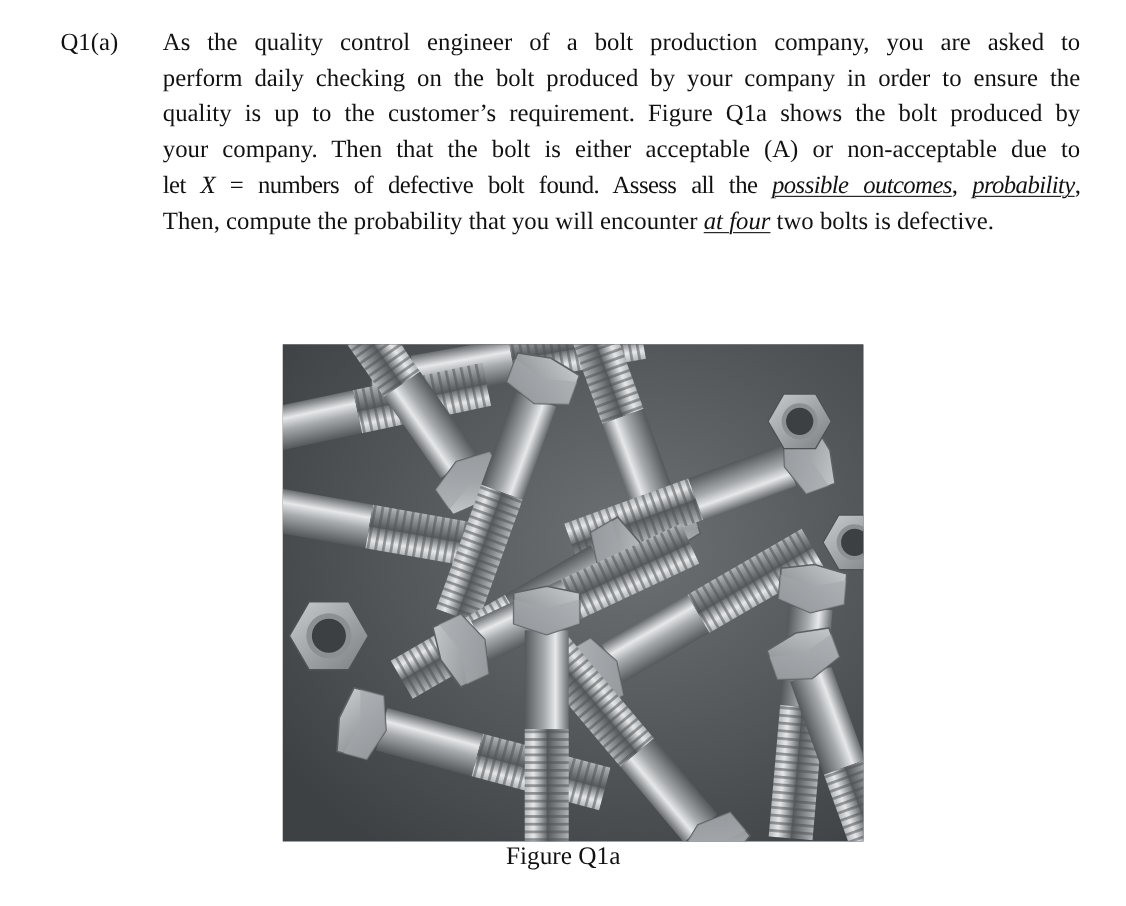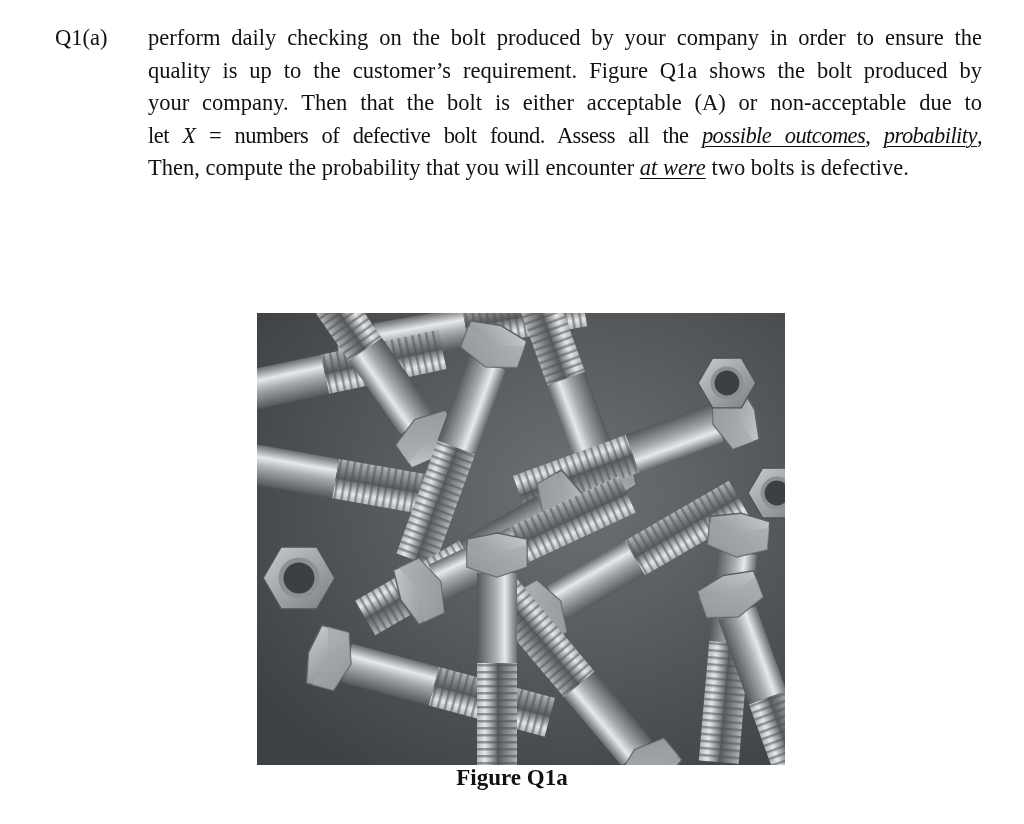--- a/index.html
+++ b/index.html
@@ -9,33 +9,34 @@
   .qbody { position: absolute; left: 148px; top: 22px; width: 834px; font-size: 22.5px;
            line-height: 32.6px; text-align: justify; }
   .qbody .line { display: block; text-align: justify; text-align-last: justify; white-space: nowrap; }
   .qbody .line.last { text-align-last: left; }
   .tight { letter-spacing: -0.55px; word-spacing: -1px; }
   .u { text-decoration: underline; text-underline-offset: 3px; text-decoration-thickness: 1px; font-style: italic; }
   .it { font-style: italic; }
   .figure { position: absolute; left: 257px; top: 313px; width: 528px; height: 452px; overflow: hidden; background: #5c5f62; }
   .figure svg { display: block; }
   .caption { position: absolute; left: 0; width: 1024px; top: 765px; text-align: center;
-             font-weight: bold; font-size: 23px; }
+             font-weight: normal; font-size: 23px; }
 </style>
 </head>
 <body>
 
 <div class="qlabel">Q1(a)</div>
 
 <div class="qbody">
+  <span class="line">As the quality control engineer of a bolt production company, you are asked to</span>
   <span class="line">perform daily checking on the bolt produced by your company in order to ensure the</span>
   <span class="line">quality is up to the customer’s requirement. Figure Q1a shows the bolt produced by</span>
   <span class="line">your company. Then that the bolt is either acceptable (A) or non-acceptable due to</span>
   <span class="line tight"><span>let </span><span class="it">X</span><span> = numbers of defective bolt found. Assess all the </span><span class="u">possible outcomes</span><span>, </span><span class="u">probability</span><span>,</span></span>
-  <span class="line last"><span>Then, compute the probability that you will encounter </span><span class="u">at were</span><span> two bolts is defective.</span></span>
+  <span class="line last"><span>Then, compute the probability that you will encounter </span><span class="u">at four</span><span> two bolts is defective.</span></span>
 </div>
 
 <div class="figure">
   <svg width="528" height="452" viewBox="0 0 528 452" xmlns="http://www.w3.org/2000/svg">
     <defs>
       <radialGradient id="bg" cx="60%" cy="40%" r="75%">
         <stop offset="0" stop-color="#6e7174"></stop>
         <stop offset="1" stop-color="#3e4143"></stop>
       </radialGradient>
       <linearGradient id="shaft" x1="0" y1="0" x2="0" y2="1">

